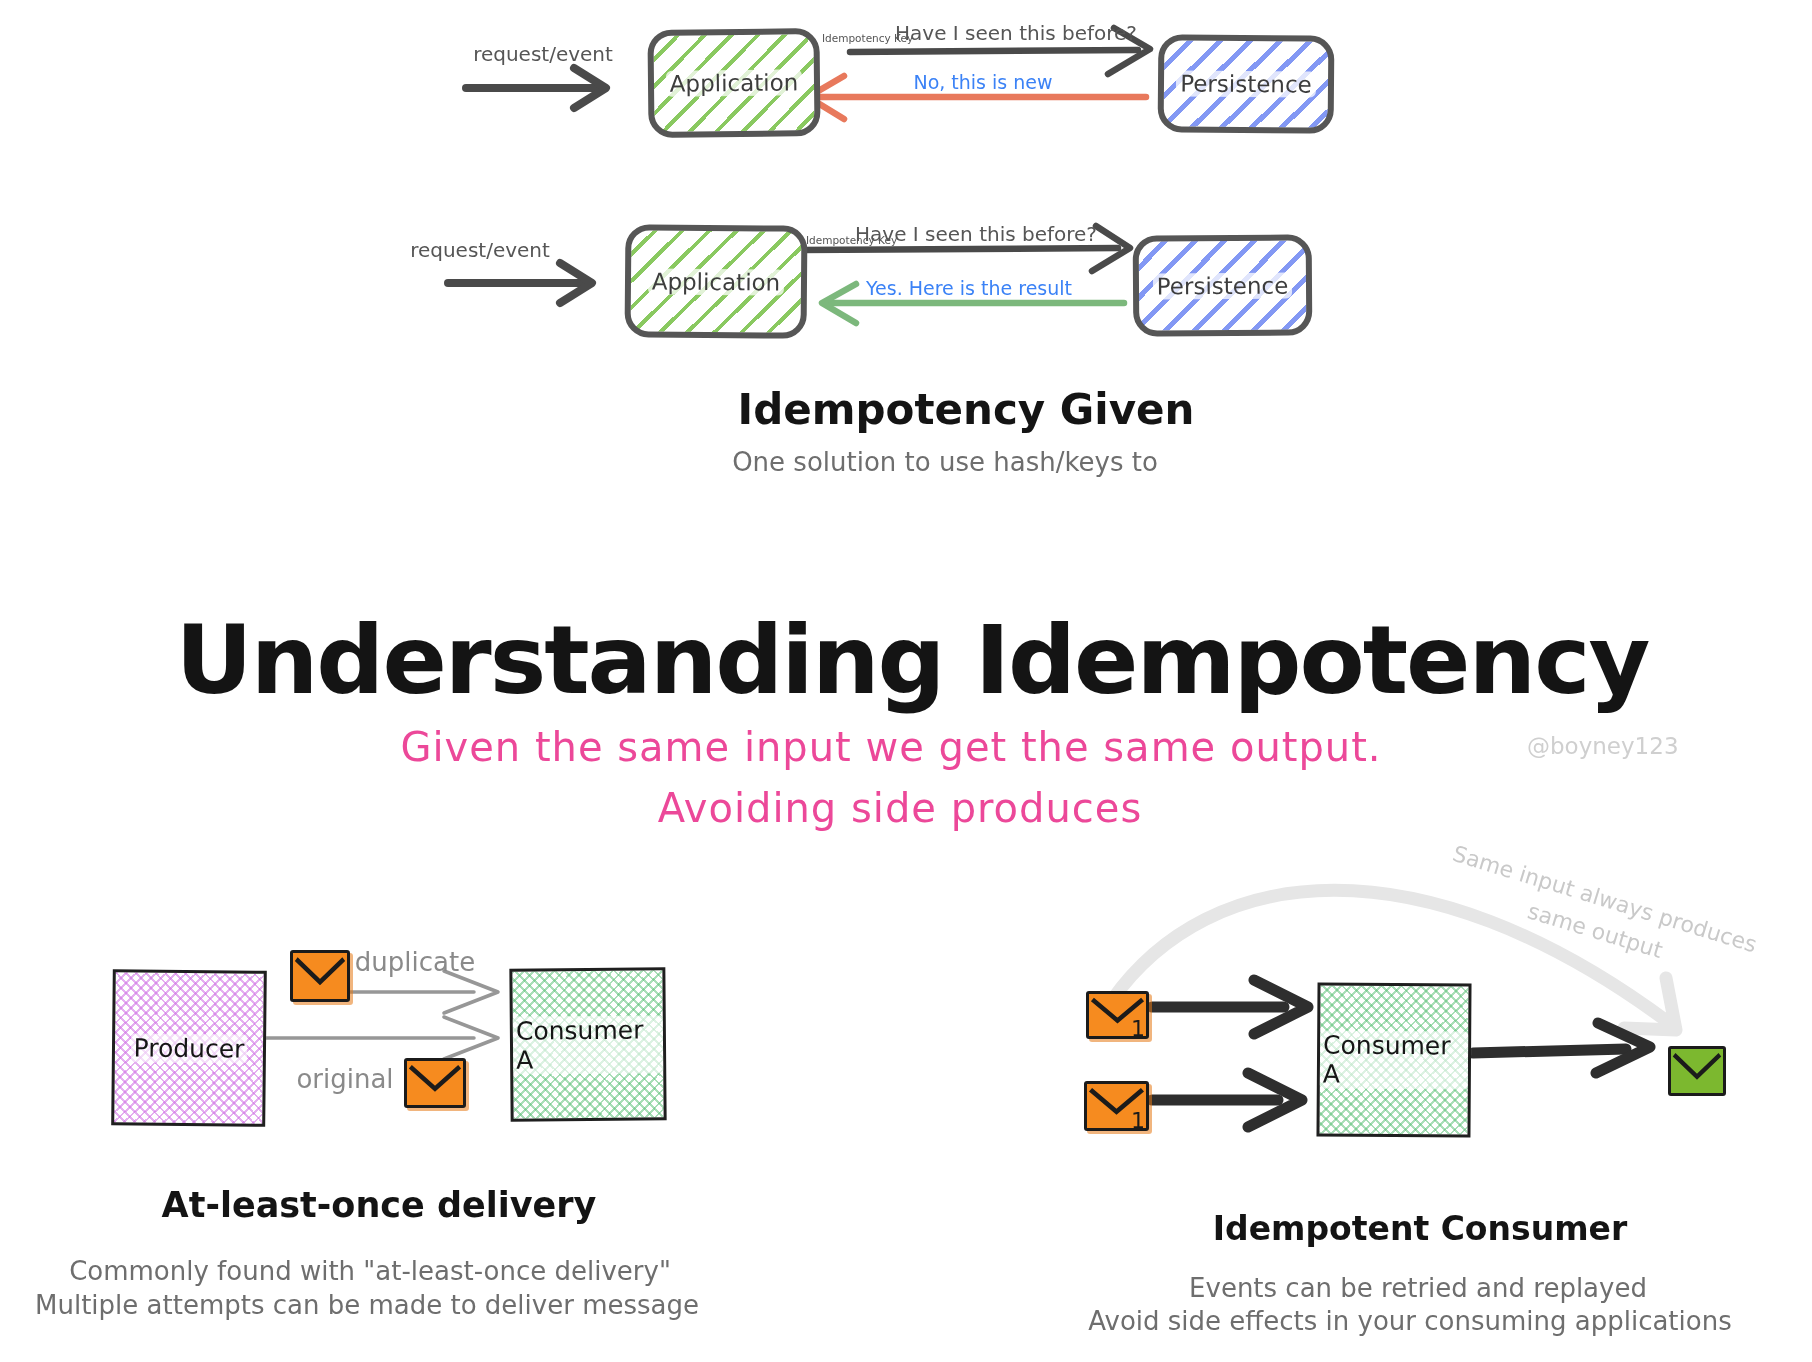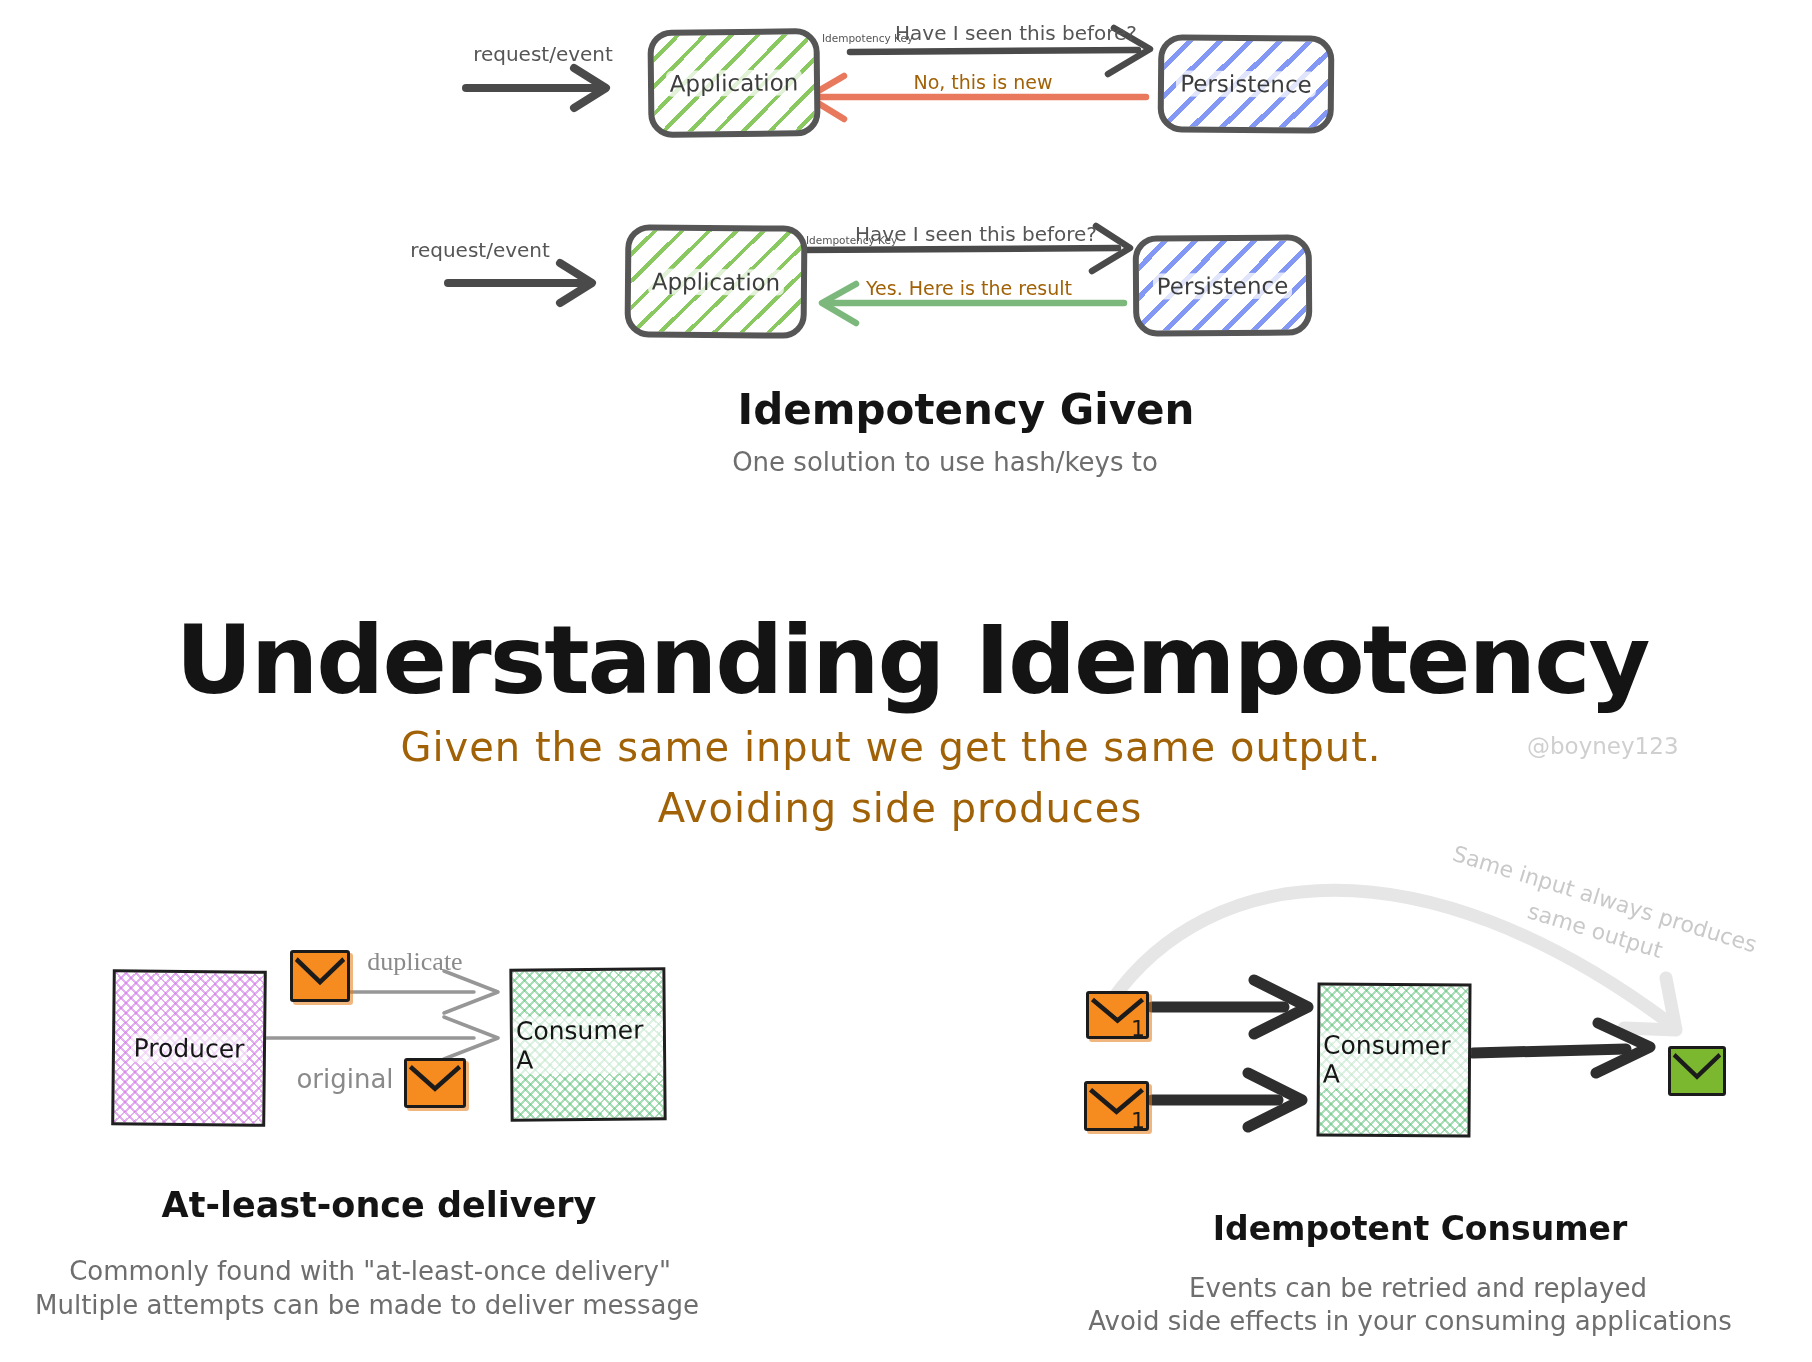--- a/index.html
+++ b/index.html
@@ -45,25 +45,25 @@
   
   .env{position:absolute;border:3px solid #1b1b1b;border-radius:3px;}
   .env svg{position:absolute;left:0;top:0;width:100%;height:100%;}
   .env-orange{background:#f68b1f;box-shadow:3px 3px 0 rgba(230,120,20,.55);}
   .env-green{background:#7cb82f;}
   .env .badge{position:absolute;right:1px;bottom:-4px;font-size:22px;color:#1b1b1b;line-height:1;}
 
   
   .ink{color:#565656;font-size:20px;}
   .tiny{position:absolute;font-size:10.5px;color:#555;white-space:nowrap;}
-  .ans-txt{color:#a16207;font-size:19px;}
+  .ans-txt{color:#3b82f6;font-size:19px;}
   .h-black{color:#141414;font-weight:bold;}
   .gray{color:#6e6e6e;}
   .main-title{font-size:95px;letter-spacing:-2px;}
-  .subtitle{font-size:40px;color:#a16207;letter-spacing:1px;}
+  .subtitle{font-size:40px;color:#ec4899;letter-spacing:1px;}
   .handle{position:absolute;font-size:23px;color:#cfcfcf;}
   .note{position:absolute;transform:translate(-50%,-50%) rotate(17deg);color:#c9c9c9;font-size:22px;
     text-align:center;line-height:1.5;white-space:nowrap;}
 </style>
 </head>
 <body>
 
 <div class="canvas">
 
   <svg class="overlay" viewBox="0 0 1812 1362">
@@ -148,21 +148,21 @@
   <div class="txt subtitle" style="left:900px;top:808px;">Avoiding side produces</div>
 
   <div class="sqbox cross-purple" style="left:112px;top:970px;width:148px;height:150px;transform:rotate(.6deg);">
     <span>Producer</span>
   </div>
   <div class="env env-orange" style="left:290px;top:950px;width:54px;height:46px;">
     <svg viewBox="0 0 100 76" preserveAspectRatio="none">
         <path d="M6 10 L50 48 L94 10" stroke="#1b1b1b" stroke-width="8" fill="none"></path>
       </svg>
   </div>
-  <div class="txt" style="left:415px;top:962px;font-size:26px;color:#8a8a8a;font-family:Liberation Serif, serif;">duplicate</div>
+  <div class="txt" style="left:415px;top:962px;font-size:26px;color:#8a8a8a;">duplicate</div>
   <div class="txt" style="left:345px;top:1079px;font-size:26px;color:#8a8a8a;">original</div>
   <div class="env env-orange" style="left:404px;top:1058px;width:56px;height:44px;">
     <svg viewBox="0 0 100 76" preserveAspectRatio="none">
         <path d="M6 10 L50 48 L94 10" stroke="#1b1b1b" stroke-width="8" fill="none"></path>
       </svg>
   </div>
   <div class="sqbox cross-green" style="left:510px;top:968px;width:150px;height:147px;transform:rotate(-.5deg);">
     <span>Consumer A</span>
   </div>
   <div class="txt h-black" style="left:379px;top:1205px;font-size:35px;">At-least-once delivery</div>

